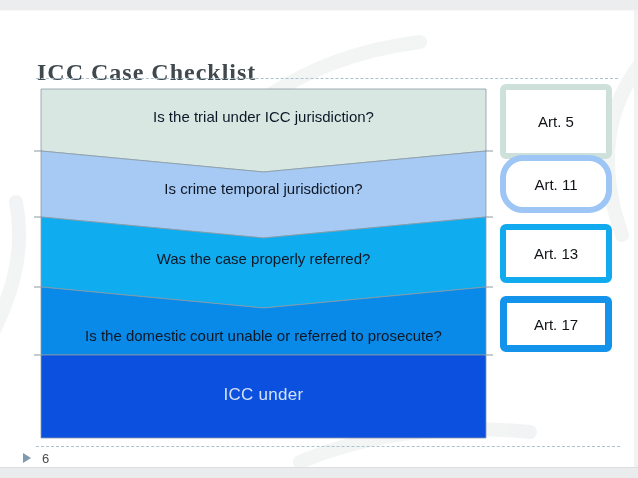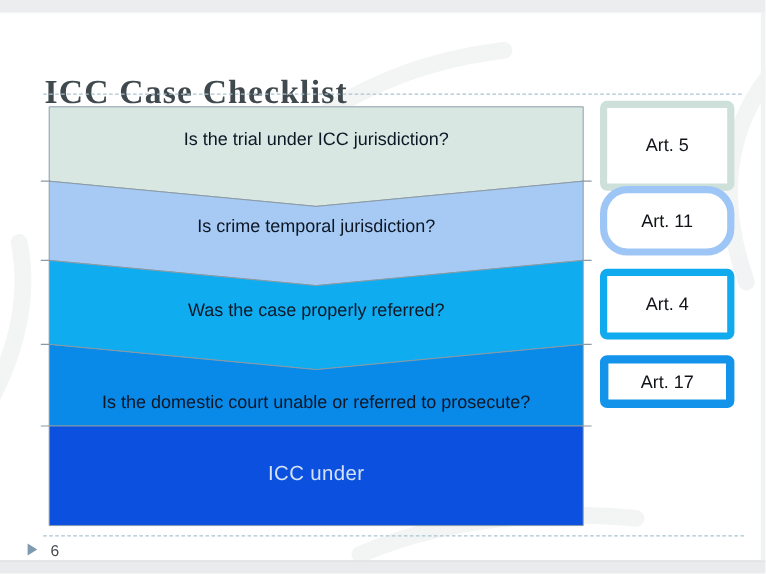--- a/index.html
+++ b/index.html
@@ -13,21 +13,21 @@
   .edge-strip { position: absolute; left: 0; width: 638px; background: #ecedee; }
   .edge-top { top: 0; height: 10px; border-bottom: 1px solid #f7f7f8; }
   .edge-bottom { top: 467px; height: 11px; background: #e9ebec; border-top: 1px solid #dcdedf; }
   .edge-right { position: absolute; top: 10px; height: 457px; left: 634px; width: 4px; background: #f1f2f3; }
 
   .slide { position: absolute; left: 0; top: 10px; width: 634px; height: 457px; background: #ffffff; }
 
   .page-title {
     position: absolute; left: 37px; top: 33px;
     font-family: "Liberation Serif", "DejaVu Serif", serif;
-    font-size: 28px; line-height: 1.15;
+    font-size: 24px; line-height: 1.15;
     color: #40494e; letter-spacing: 1px;
     white-space: nowrap;
   }
   .rule { position: absolute; border-top: 1px dashed #a9c3d2; height: 0; }
   .rule-top { left: 36px; top: 68px; width: 582px; }
   .rule-bottom { left: 36px; top: 436px; width: 584px; }
 
   .diagram-svg { position: absolute; left: 0; top: 0; width: 638px; height: 468px; }
 
   .step-label {
@@ -46,21 +46,21 @@
     box-sizing: border-box;
     background: #ffffff;
     border: 6px solid #cccccc;
     border-radius: 6px;
     display: flex; align-items: center; justify-content: center;
     font-size: 15px; color: #101418;
   }
   .badge-1 { top: 74px;  height: 75px; }
   .badge-2 { top: 145px; height: 58px; border-radius: 23px; }
   .badge-3 { top: 214px; height: 59px; }
-  .badge-4 { top: 286px; height: 44px; border-width: 7px; }
+  .badge-4 { top: 286px; height: 56px; border-width: 7px; }
 
   .page-number-group { position: absolute; left: 23px; top: 441px; height: 16px; }
   .page-number-arrow {
     position: absolute; left: 0; top: 2px;
     width: 0; height: 0;
     border-top: 5px solid transparent;
     border-bottom: 5px solid transparent;
     border-left: 8px solid #7f99af;
   }
   .page-number { position: absolute; left: 19px; top: 0; font-size: 13px; color: #474c51; }
@@ -97,21 +97,21 @@
   <div class="step-label step-label-4">Is the domestic court unable or referred to prosecute?</div>
   <div class="step-label step-label-5" style="color: rgb(212, 226, 246);">ICC under</div>
 
   <div class="article-badge badge-1" style="border-color: rgb(205, 224, 218);">
     <span>Art. 5</span>
   </div>
   <div class="article-badge badge-2" style="border-color: rgb(157, 197, 245);">
     <span>Art. 11</span>
   </div>
   <div class="article-badge badge-3" style="border-color: rgb(18, 170, 239);">
-    <span>Art. 4</span>
+    <span>Art. 13</span>
   </div>
   <div class="article-badge badge-4" style="border-color: rgb(20, 147, 234);">
     <span>Art. 17</span>
   </div>
 
   <div class="rule rule-bottom"></div>
 
   <div class="page-number-group">
     <div class="page-number-arrow" style="border-left-color: rgb(127, 153, 175);"></div>
     <div class="page-number">6</div>

